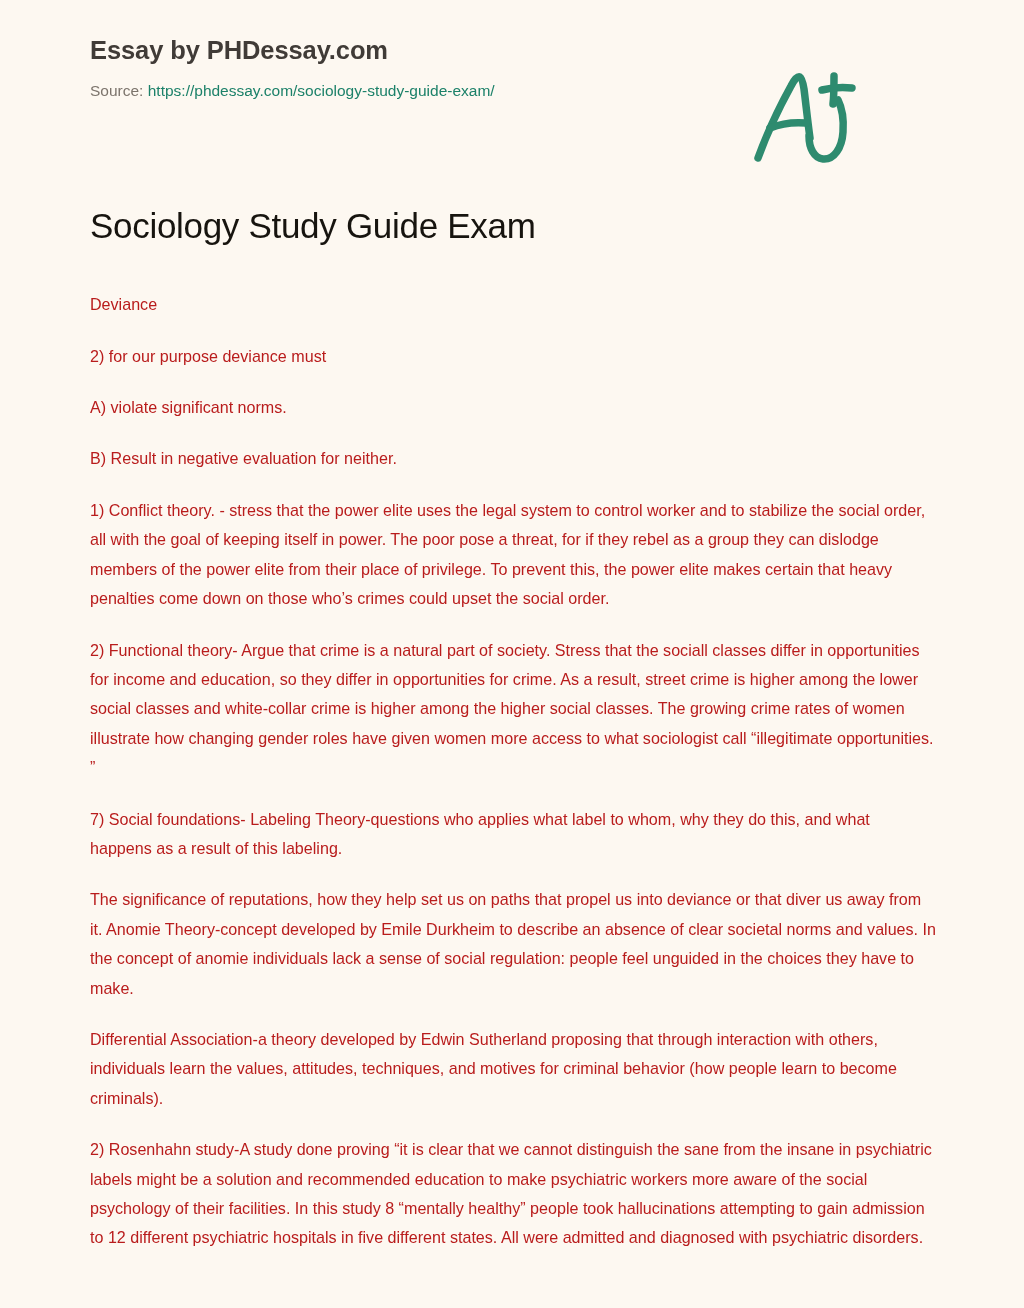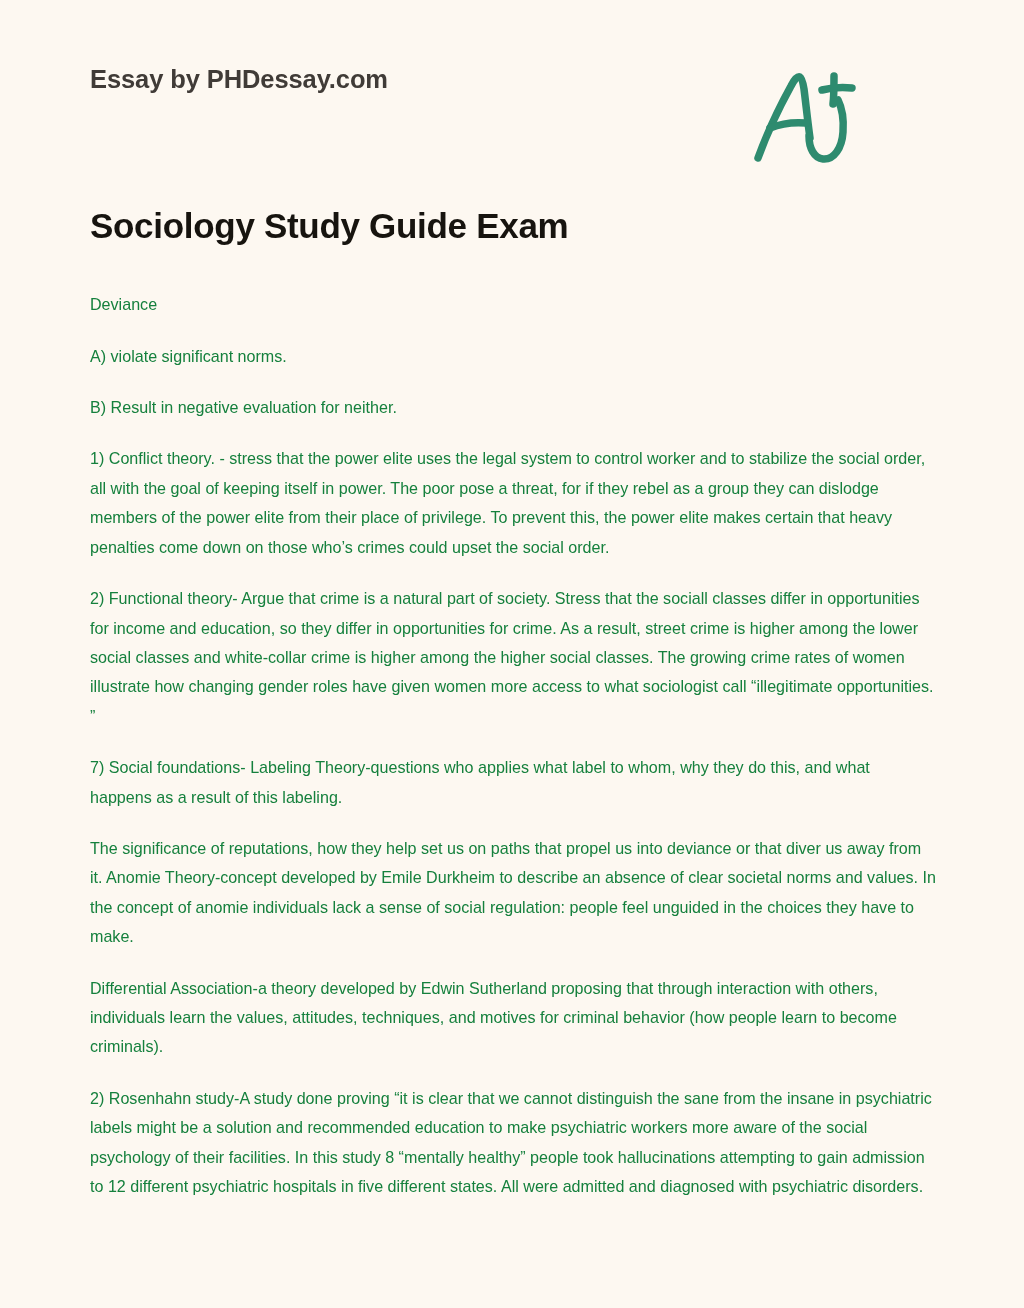--- a/index.html
+++ b/index.html
@@ -18,21 +18,21 @@
     position: relative;
     width: 1024px;
     height: 1308px;
     box-sizing: border-box;
     padding: 0 90px;
   }
 
   
   .header {
     position: relative;
-    padding-top: 65px;
+    padding-top: 36px;
     height: 122px;
     box-sizing: border-box;
   }
   .byline {
     font-size: 25.5px;
     font-weight: bold;
     color: #403b37;
     letter-spacing: -0.1px;
     line-height: 1.1;
     margin: 0;
@@ -60,67 +60,69 @@
   .brandmark svg {
     display: block;
     width: 120px;
     height: 108px;
   }
 
   
   .doc-title {
     margin: 84px 0 0 0;
     font-size: 35px;
-    font-weight: bold;
+    font-weight: normal;
     color: #17140f;
     letter-spacing: -0.3px;
     line-height: 1.15;
   }
 
   
   .article {
     margin-top: 44px;
     width: 846px;
   }
   .article p {
     margin: 0 0 22px 0;
     font-size: 16.1px;
     line-height: 29.4px;
-    color: #15803d;
+    color: #b91c1c;
     text-align: left;
   }
   .article p:last-child {
     margin-bottom: 0;
   }
 </style>
 </head>
 <body>
 
 <div class="page">
 
   <div class="header">
     <div class="byline">Essay by PHDessay.com</div>
+    <div class="source-line"><span>Source:</span> <a class="source-link" href="#">https://phdessay.com/sociology-study-guide-exam/</a></div>
 
     <div class="brandmark">
       <svg viewBox="0 0 120 108" xmlns="http://www.w3.org/2000/svg" aria-hidden="true">
         <g fill="none" stroke="#2e8b6f" stroke-width="7.5" stroke-linecap="round" stroke-linejoin="round">
           <path d="M12 96 C20 74 34 44 45 24 C48 18 51 14 54 15 C56 16 57 21 58 27 C60 43 62 62 64 76"></path>
           <path d="M24 66 C34 62 48 60 60 61"></path>
           <path d="M63 74 C63 86 68 96 77 97 C88 98 96 86 97 70 C98 56 95 44 92 38"></path>
           <path d="M76 28 C84 26 96 25 106 26"></path>
           <path d="M88 14 C88 24 88 34 87 42"></path>
         </g>
       </svg>
     </div>
   </div>
 
   <h1 class="doc-title">Sociology Study Guide Exam</h1>
 
   <div class="article">
     <p>Deviance</p>
+    <p>2) for our purpose deviance must</p>
     <p>A) violate significant norms.</p>
     <p>B) Result in negative evaluation for neither.</p>
     <p>1) Conflict theory. - stress that the power elite uses the legal system to control worker and to stabilize the social order, all with the goal of keeping itself in power. The poor pose a threat, for if they rebel as a group they can dislodge members of the power elite from their place of privilege. To prevent this, the power elite makes certain that heavy penalties come down on those who’s crimes could upset the social order.</p>
     <p>2) Functional theory- Argue that crime is a natural part of society. Stress that the sociall classes differ in opportunities for income and education, so they differ in opportunities for crime. As a result, street crime is higher among the lower social classes and white-collar crime is higher among the higher social classes. The growing crime rates of women illustrate how changing gender roles have given women more access to what sociologist call “illegitimate opportunities. ”</p>
     <p>7) Social foundations- Labeling Theory-questions who applies what label to whom, why they do this, and what happens as a result of this labeling.</p>
     <p>The significance of reputations, how they help set us on paths that propel us into deviance or that diver us away from it. Anomie Theory-concept developed by Emile Durkheim to describe an absence of clear societal norms and values. In the concept of anomie individuals lack a sense of social regulation: people feel unguided in the choices they have to make.</p>
     <p>Differential Association-a theory developed by Edwin Sutherland proposing that through interaction with others, individuals learn the values, attitudes, techniques, and motives for criminal behavior (how people learn to become criminals).</p>
     <p>2) Rosenhahn study-A study done proving “it is clear that we cannot distinguish the sane from the insane in psychiatric labels might be a solution and recommended education to make psychiatric workers more aware of the social psychology of their facilities. In this study 8 “mentally healthy” people took hallucinations attempting to gain admission to 12 different psychiatric hospitals in five different states. All were admitted and diagnosed with psychiatric disorders.</p>
 
   </div>

